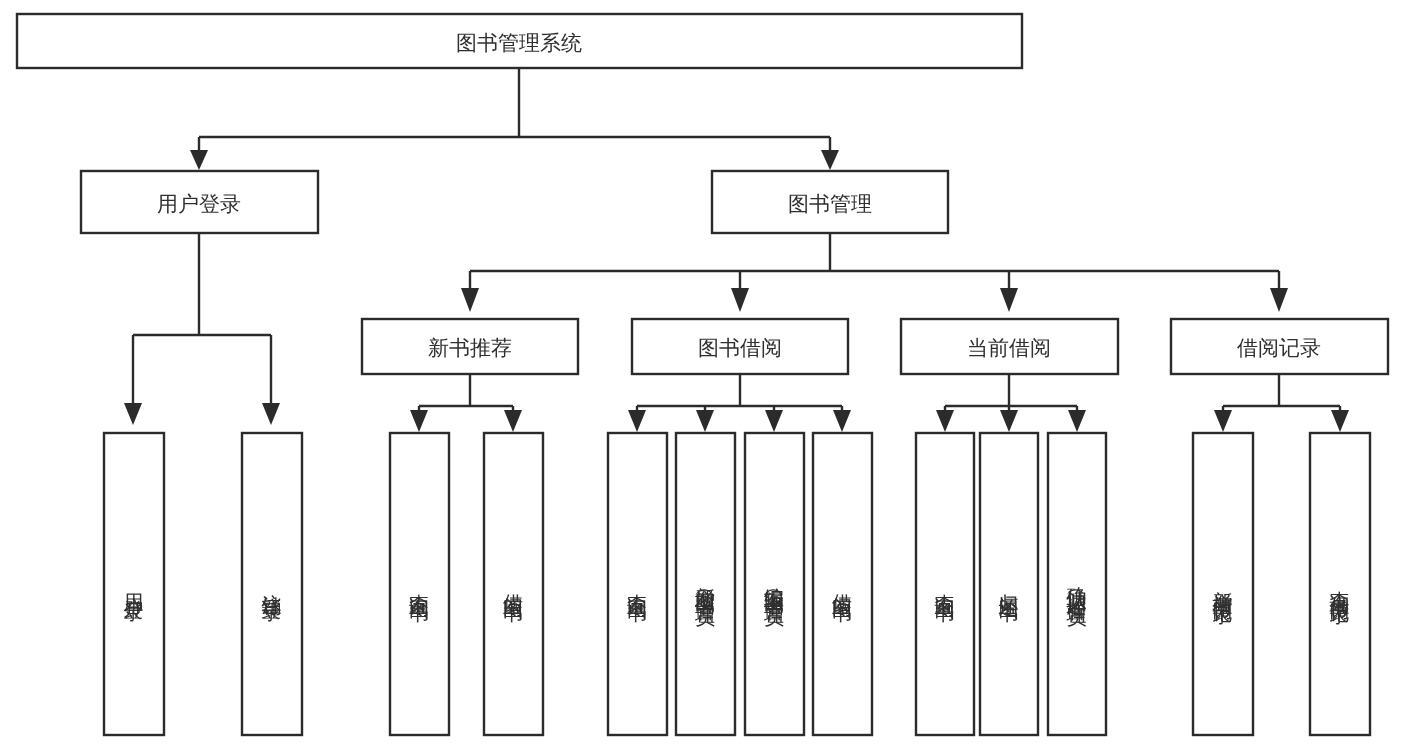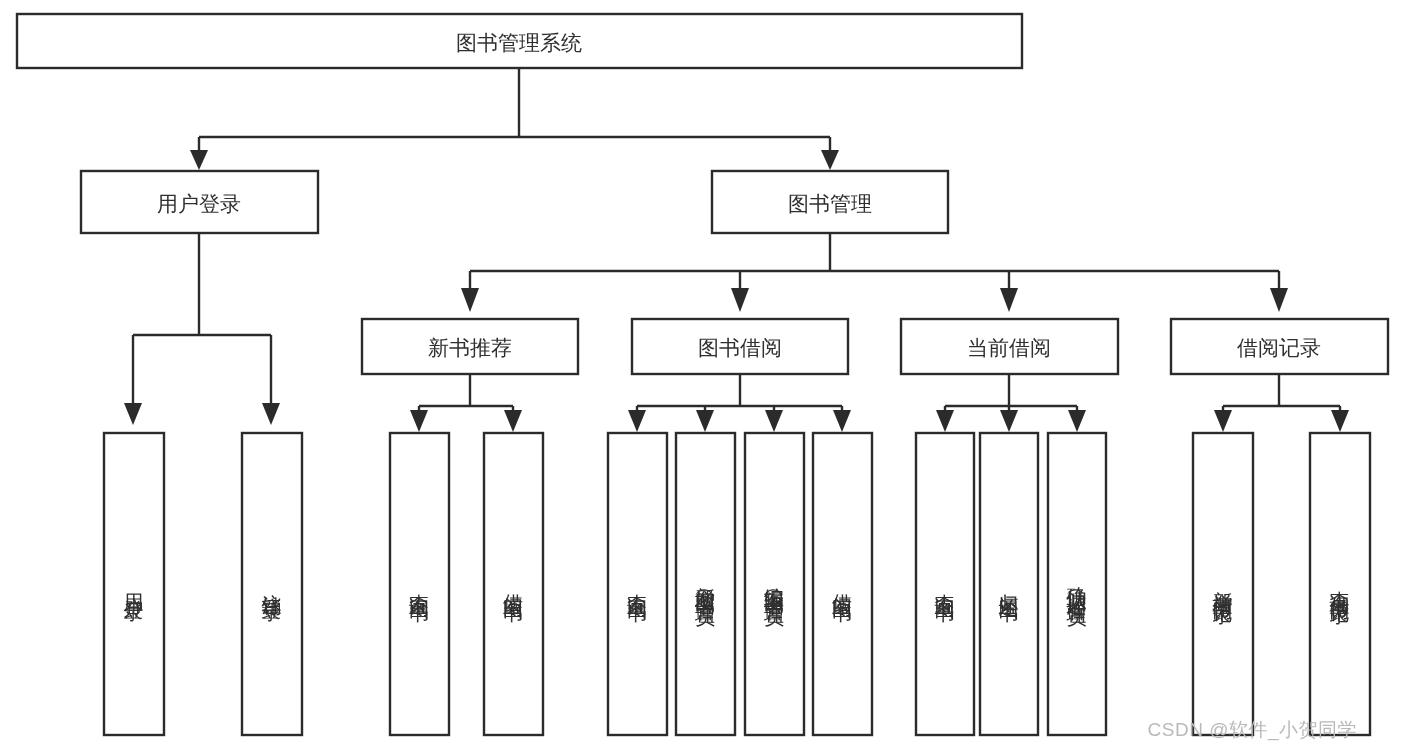--- a/index.html
+++ b/index.html
@@ -223,15 +223,14 @@
   <div class="label-vertical" style="left:745px; top:433px; width:59px; height:302px;">编辑图书（管理员）</div>
   <div class="label-vertical" style="left:813px; top:433px; width:59px; height:302px;">借阅图书</div>
 
   <div class="label-vertical" style="left:916px; top:433px; width:58px; height:302px;">查询图书</div>
   <div class="label-vertical" style="left:980px; top:433px; width:58px; height:302px;">归还图书</div>
   <div class="label-vertical" style="left:1048px; top:433px; width:58px; height:302px;">确认归还（管理员）</div>
 
   <div class="label-vertical" style="left:1193px; top:433px; width:60px; height:302px;">新增借阅记录</div>
   <div class="label-vertical" style="left:1310px; top:433px; width:60px; height:302px;">查询借阅记录</div>
 
-  <div class="watermark">CSDN @软件_小贺同学</div>
 
 </div>
 
 </body></html>

